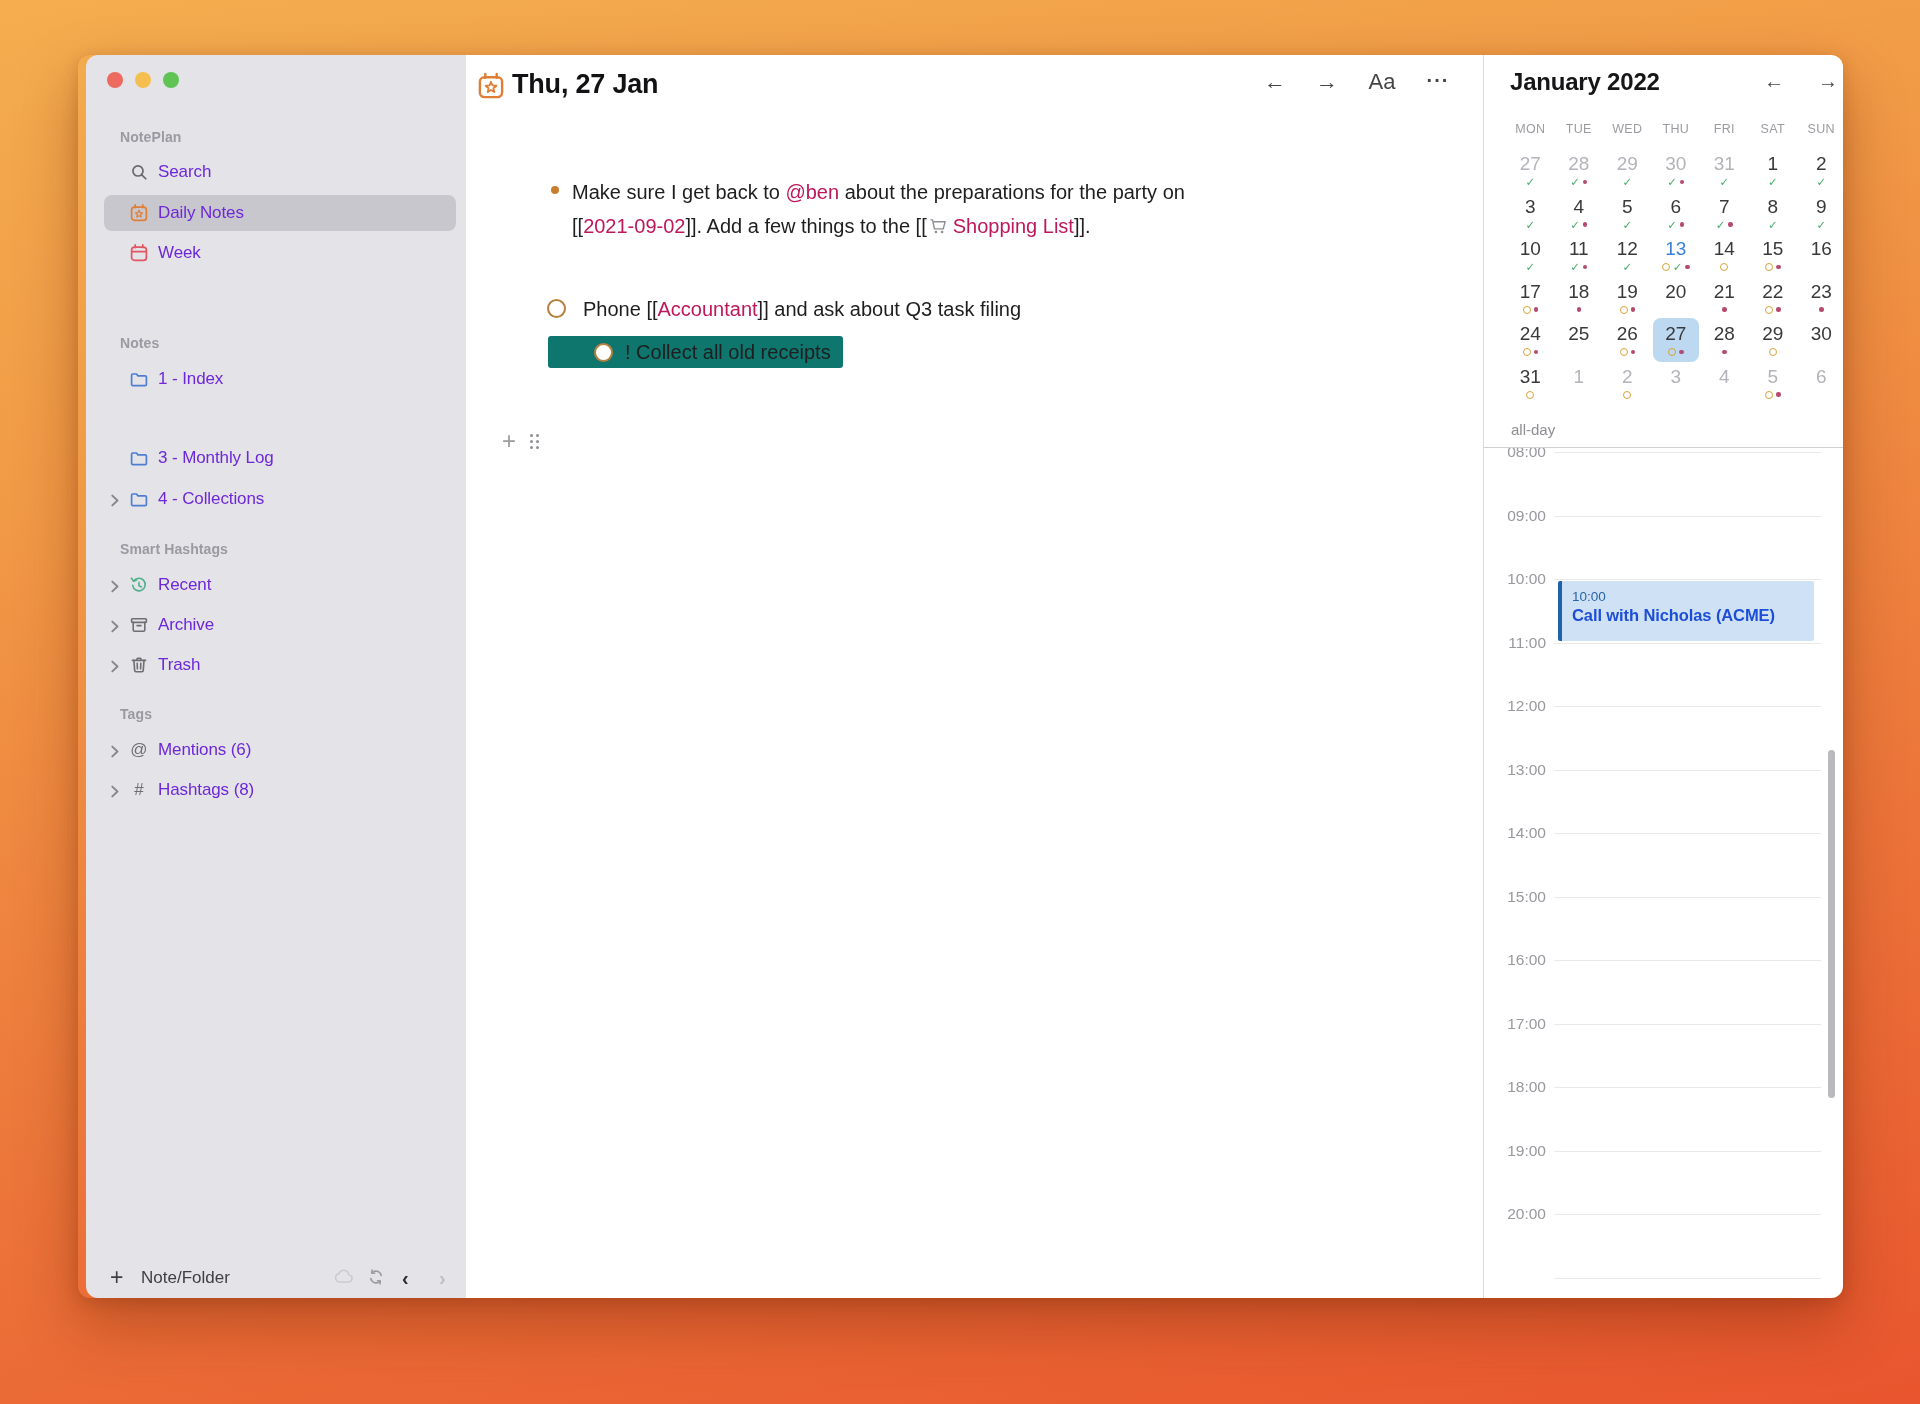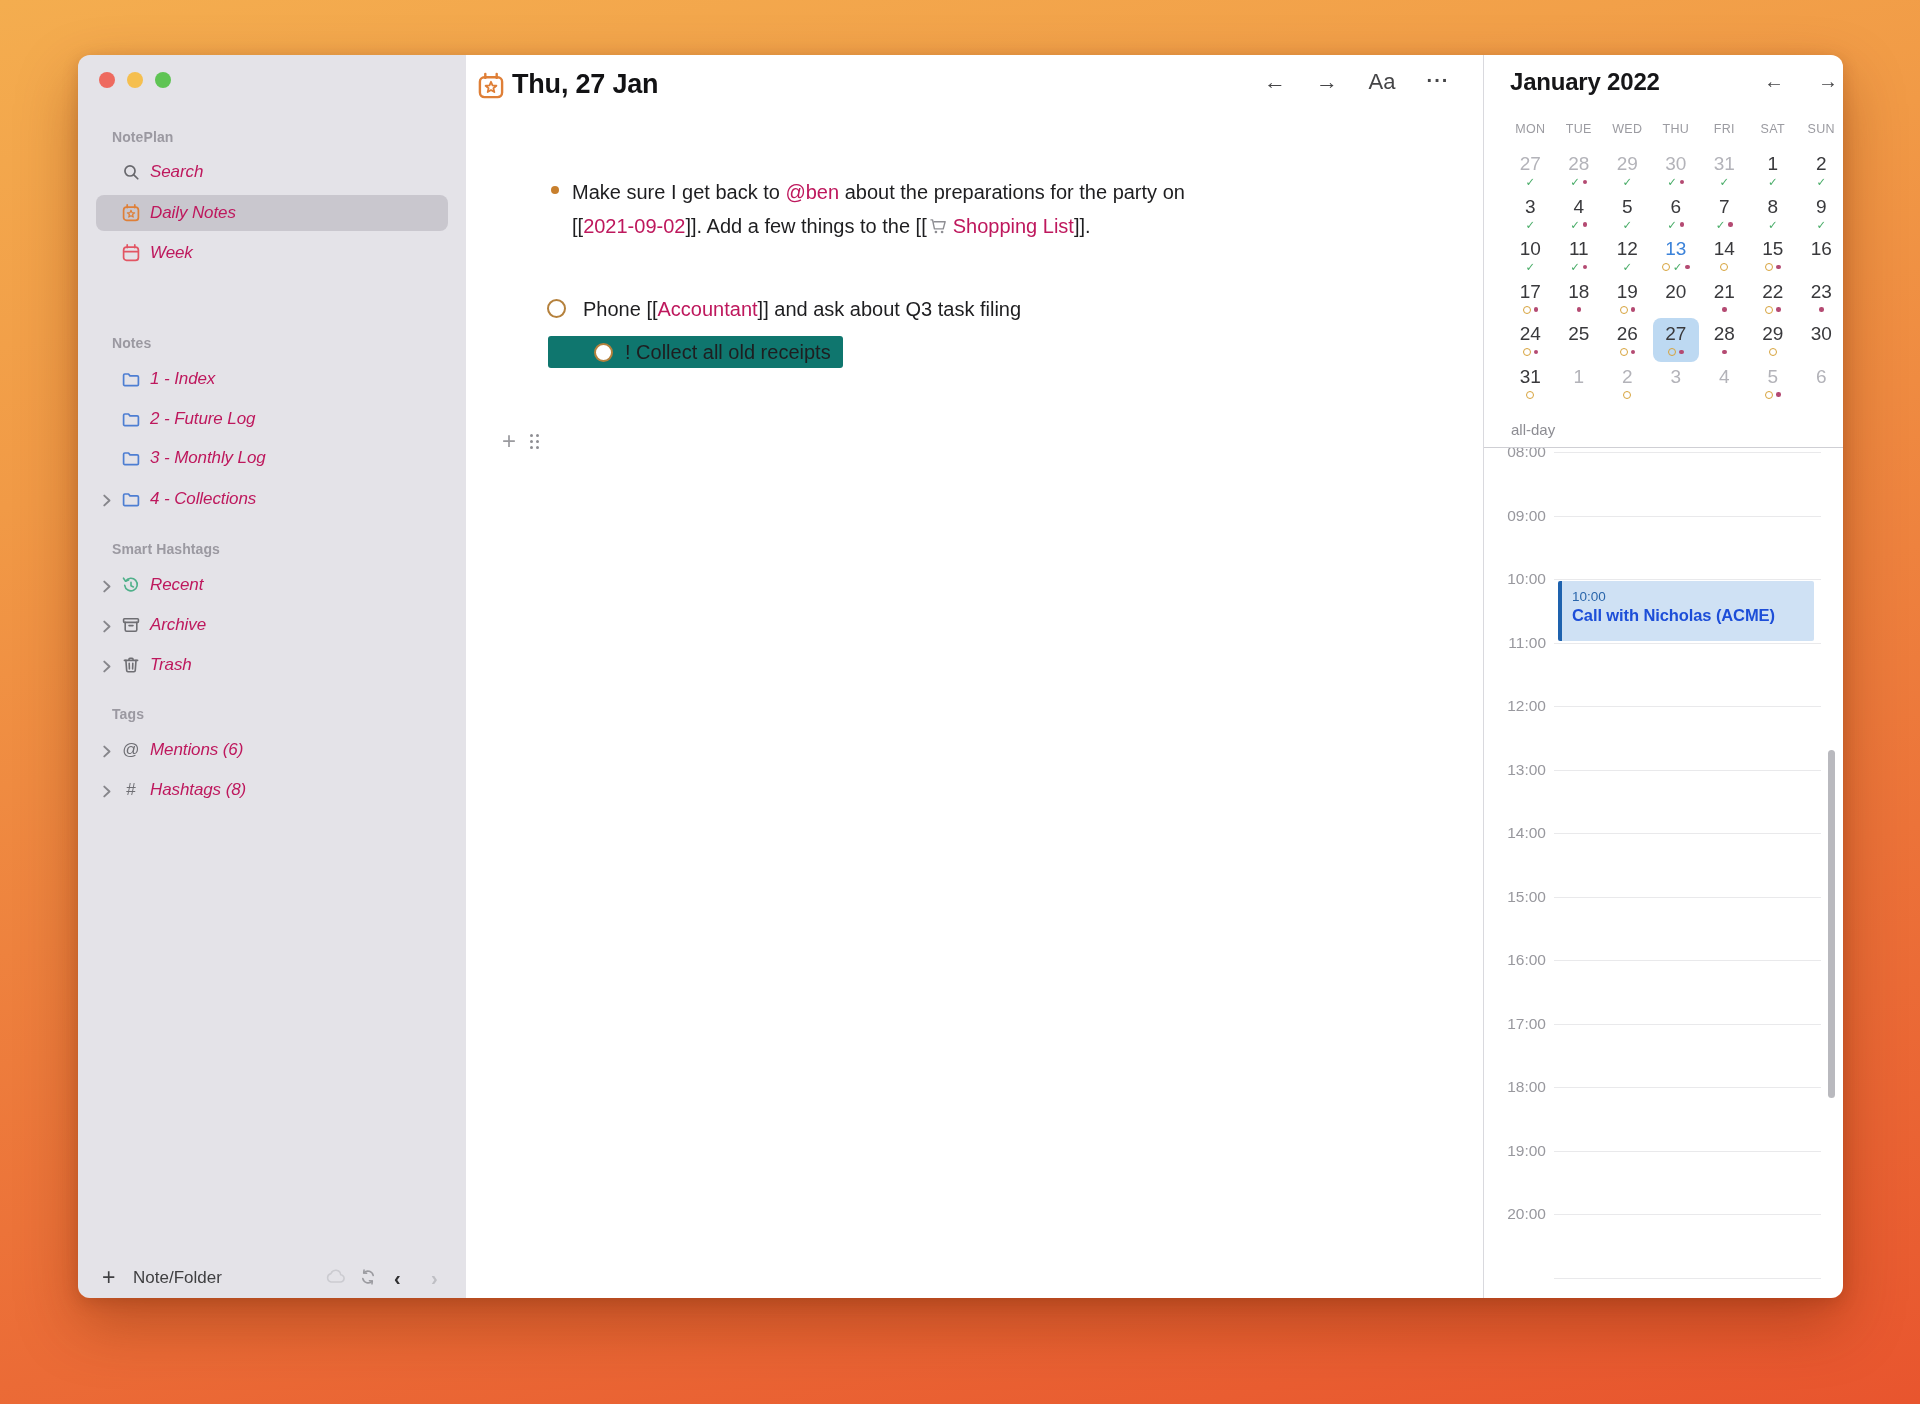--- a/index.html
+++ b/index.html
@@ -6,31 +6,31 @@
   html,body { width:1920px; height:1404px; overflow:hidden; }
   body {
     font-family:"Liberation Sans","DejaVu Sans",sans-serif;
     background:linear-gradient(168deg,#f4ad4f 0%,#f19a46 28%,#ec7339 68%,#e8552e 100%);
     position:relative; color:#1e1e20;
   }
   .window { position:absolute; left:78px; top:55px; width:1765px; height:1243px;
     border-radius:12px; box-shadow:0 26px 60px rgba(110,35,5,.38),0 4px 16px rgba(110,35,5,.22); }
 
   
-  .sidebar { position:absolute; left:0; top:0; bottom:0; width:388px; background:#e4e3e8;
+  .sidebar { position:absolute; left:8px; top:0; bottom:0; width:388px; background:#e4e3e8;
     border-radius:12px 0 0 12px; overflow:hidden; }
   .tl { position:absolute; top:17px; width:16px; height:16px; border-radius:50%; }
   .tl.red { left:21px; background:#ee6a5f; } .tl.yel { left:49px; background:#f5bf4f; } .tl.grn { left:77px; background:#5fc454; }
   .shead { position:absolute; left:34px; font-size:14px; font-weight:700; color:#9b99a1; letter-spacing:.1px; line-height:18px; }
   .srow { position:absolute; left:18px; right:18px; height:36px; border-radius:8px; }
   .srow.selected { background:#c9c7ce; }
   .srow .chev { position:absolute; left:6px; top:12px; width:10px; height:13px; }
   .srow .icon { position:absolute; left:24px; top:8px; width:22px; height:20px; display:flex; align-items:center; justify-content:center; }
   .srow .glyph { font-size:17px; color:#6e6e73; font-weight:500; }
-  .srow .slabel { position:absolute; left:54px; top:8px; font-size:17px; color:#be185d; letter-spacing:-.1px; line-height:20px;font-style:italic; }
+  .srow .slabel { position:absolute; left:54px; top:8px; font-size:17px; color:#6d28d9; letter-spacing:-.1px; line-height:20px; }
   .bbar { position:absolute; left:0; right:0; top:1204px; height:40px; }
   .bbar .plus { position:absolute; left:24px; top:5px; font-size:23px; color:#3f3f41; font-weight:400; }
   .bbar .nlabel { position:absolute; left:55px; top:9px; font-size:17px; color:#3f3f41; }
   .bbar .bicon { position:absolute; top:9px; }
   .bbar .chevtxt { font-size:20px; line-height:20px; font-weight:600; }
 
   
   .editor { position:absolute; left:388px; top:0; bottom:0; width:1017px; background:#ffffff; overflow:hidden; }
   .ehead-icon { position:absolute; left:10px; top:16px; }
   .etitle { position:absolute; left:46px; top:14px; font-size:27px; font-weight:700; letter-spacing:-.2px; color:#121214; }
@@ -128,28 +128,20 @@
 
     <div class="shead" style="top:279px">Notes</div>
 
     <div class="srow" style="top:306px">
       <span class="icon">
         <svg width="20" height="20" viewBox="0 0 20 20" fill="none" stroke="#4d7ed2" stroke-width="1.7" stroke-linejoin="round">
             <path d="M2.6,15.4 V6.2 C2.6,5.5 3.1,5 3.8,5 h3.7 l1.5,1.9 h7.2 c0.7,0 1.2,0.5 1.2,1.2 v7.3 c0,0.7 -0.5,1.2 -1.2,1.2 H3.8 c-0.7,0 -1.2,-0.5 -1.2,-1.2 z"></path>
           </svg>
       </span>
       <span class="slabel">1 - Index</span>
-    </div>
-    <div class="srow" style="top:346px">
-      <span class="icon">
-        <svg width="20" height="20" viewBox="0 0 20 20" fill="none" stroke="#4d7ed2" stroke-width="1.7" stroke-linejoin="round">
-            <path d="M2.6,15.4 V6.2 C2.6,5.5 3.1,5 3.8,5 h3.7 l1.5,1.9 h7.2 c0.7,0 1.2,0.5 1.2,1.2 v7.3 c0,0.7 -0.5,1.2 -1.2,1.2 H3.8 c-0.7,0 -1.2,-0.5 -1.2,-1.2 z"></path>
-          </svg>
-      </span>
-      <span class="slabel">2 - Future Log</span>
     </div>
     <div class="srow" style="top:385px">
       <span class="icon">
         <svg width="20" height="20" viewBox="0 0 20 20" fill="none" stroke="#4d7ed2" stroke-width="1.7" stroke-linejoin="round">
             <path d="M2.6,15.4 V6.2 C2.6,5.5 3.1,5 3.8,5 h3.7 l1.5,1.9 h7.2 c0.7,0 1.2,0.5 1.2,1.2 v7.3 c0,0.7 -0.5,1.2 -1.2,1.2 H3.8 c-0.7,0 -1.2,-0.5 -1.2,-1.2 z"></path>
           </svg>
       </span>
       <span class="slabel">3 - Monthly Log</span>
     </div>
     <div class="srow" style="top:426px">

